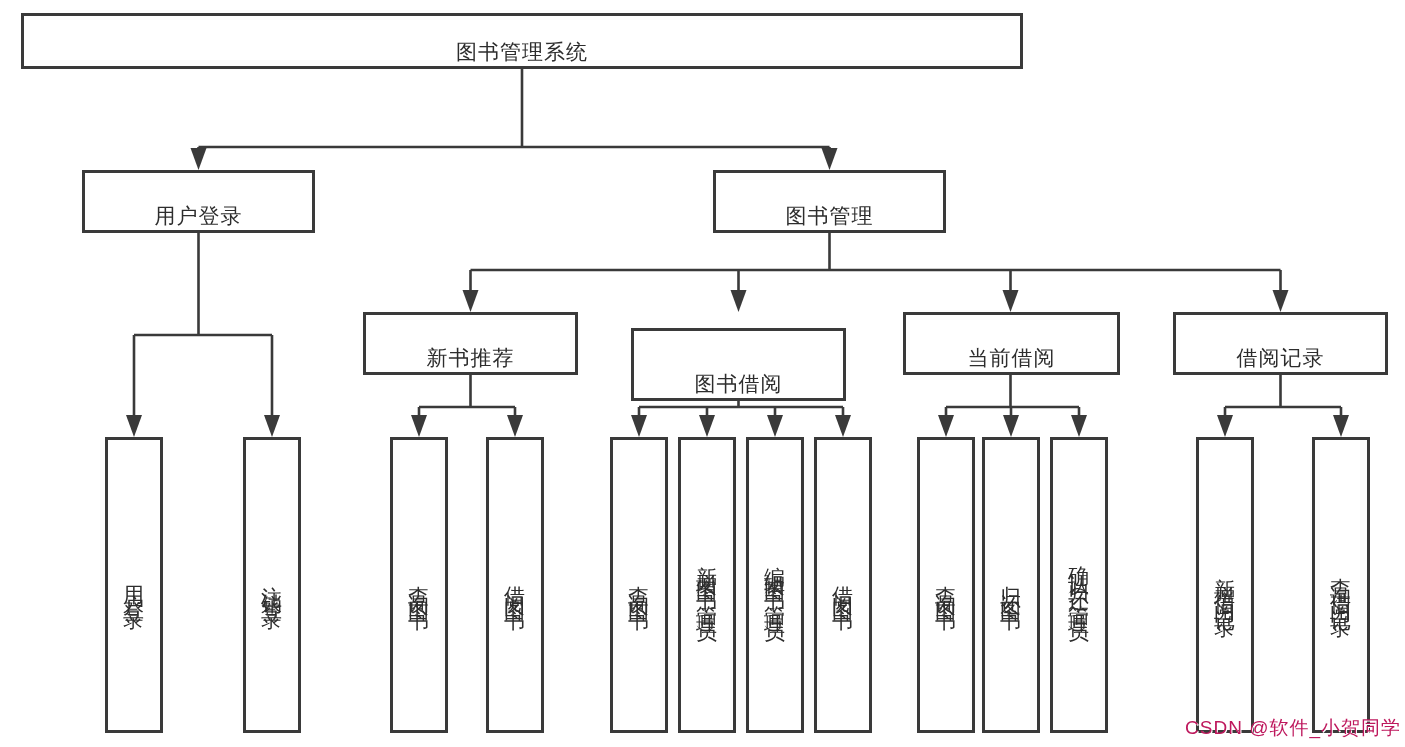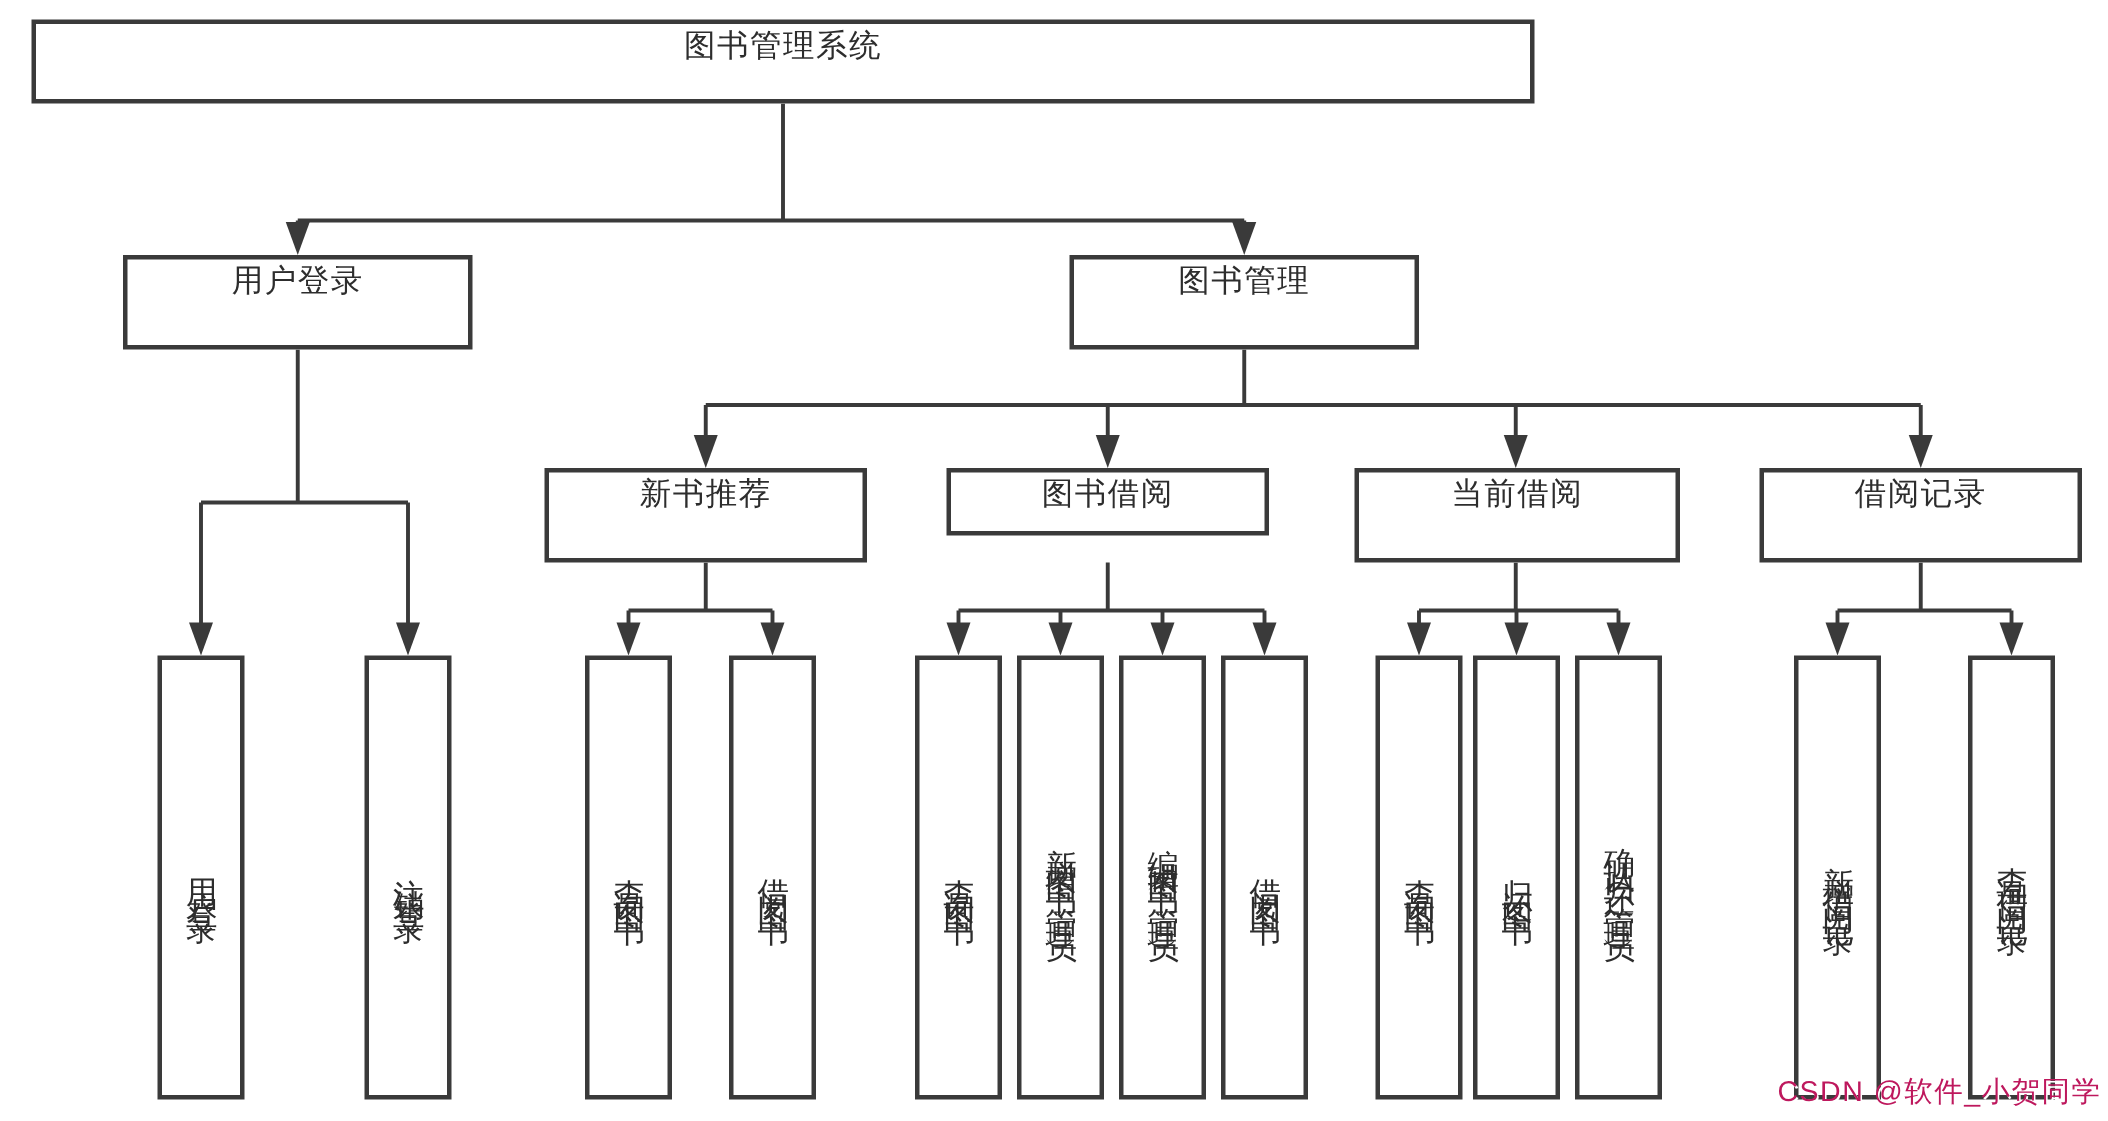--- a/index.html
+++ b/index.html
@@ -11,21 +11,21 @@
     color:#2f2f2f;
     overflow:hidden;
   }
   #wires{position:absolute;left:0;top:0;width:1405px;height:747px;}
   .box{
     position:absolute;
     box-sizing:border-box;
     border:3px solid #3a3a3a;
     background:#fff;
     display:flex;
-    align-items:flex-start;
+    align-items:flex-end;
     justify-content:center;
     text-align:center;
     font-size:21px;
     letter-spacing:1px;
     color:#2d2d2d;
     z-index:2;
   }
   .vbox{
     position:absolute;
     box-sizing:border-box;
@@ -114,21 +114,21 @@
   <div class="box" style="left:82px;top:170px;width:233px;height:63px;">
     <span>用户登录</span>
   </div>
   <div class="box" style="left:363px;top:312px;width:215px;height:63px;">
     <span>新书推荐</span>
   </div>
 
   <div class="box" style="left:713px;top:170px;width:233px;height:63px;">
     <span>图书管理</span>
   </div>
-  <div class="box" style="left:631px;top:312px;width:215px;height:45px;">
+  <div class="box" style="left:631px;top:328px;width:215px;height:73px;">
     <span>图书借阅</span>
   </div>
   <div class="box" style="left:903px;top:312px;width:217px;height:63px;">
     <span>当前借阅</span>
   </div>
   <div class="box" style="left:1173px;top:312px;width:215px;height:63px;">
     <span>借阅记录</span>
   </div>
 
   <div class="vbox" style="left:105px;">

